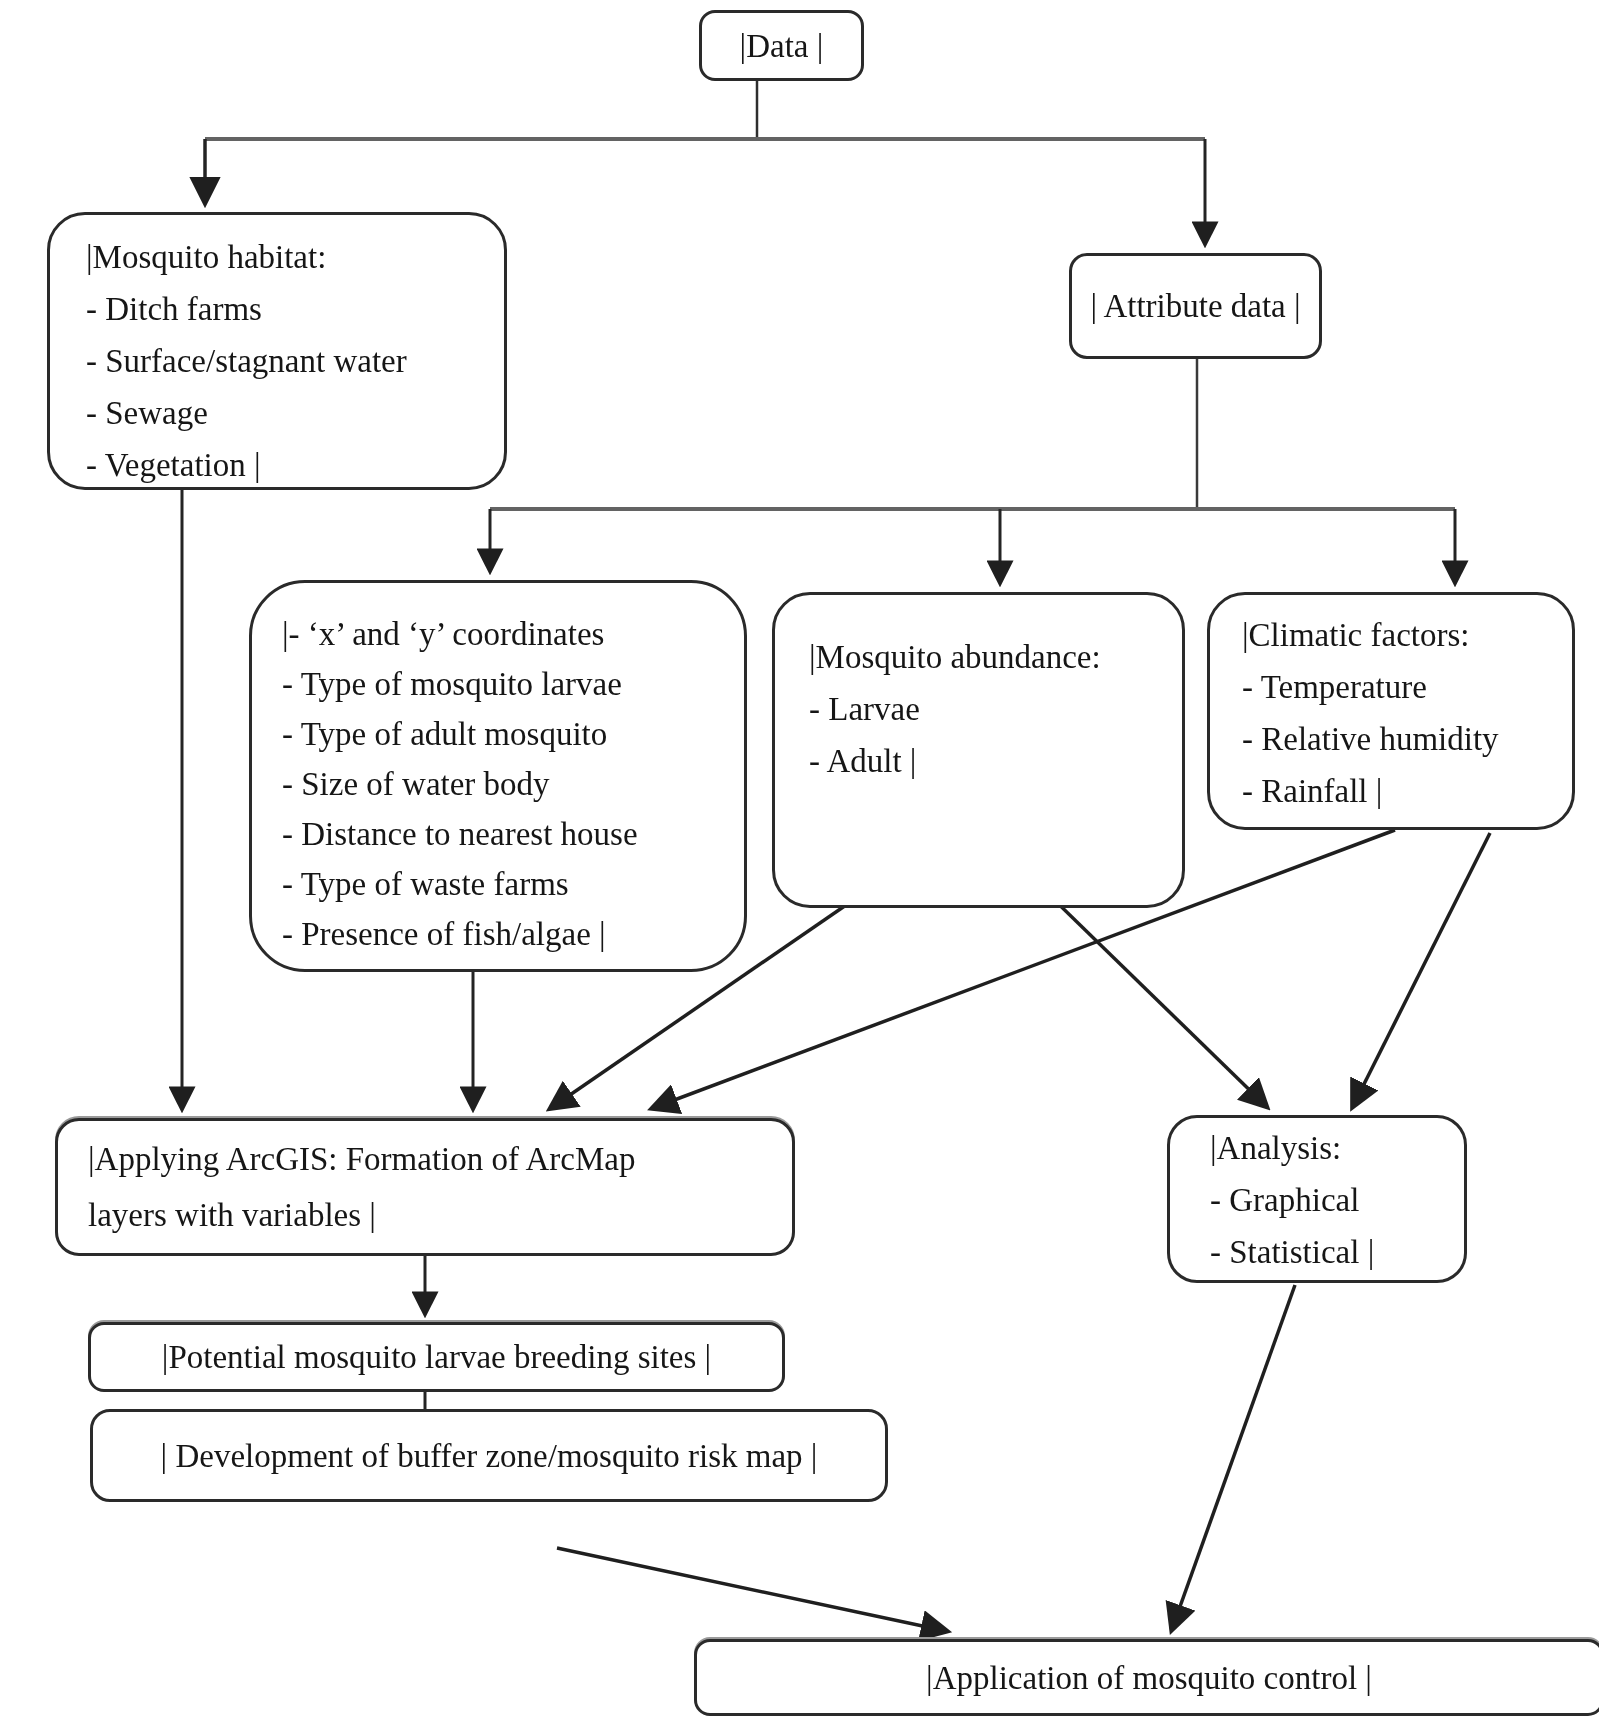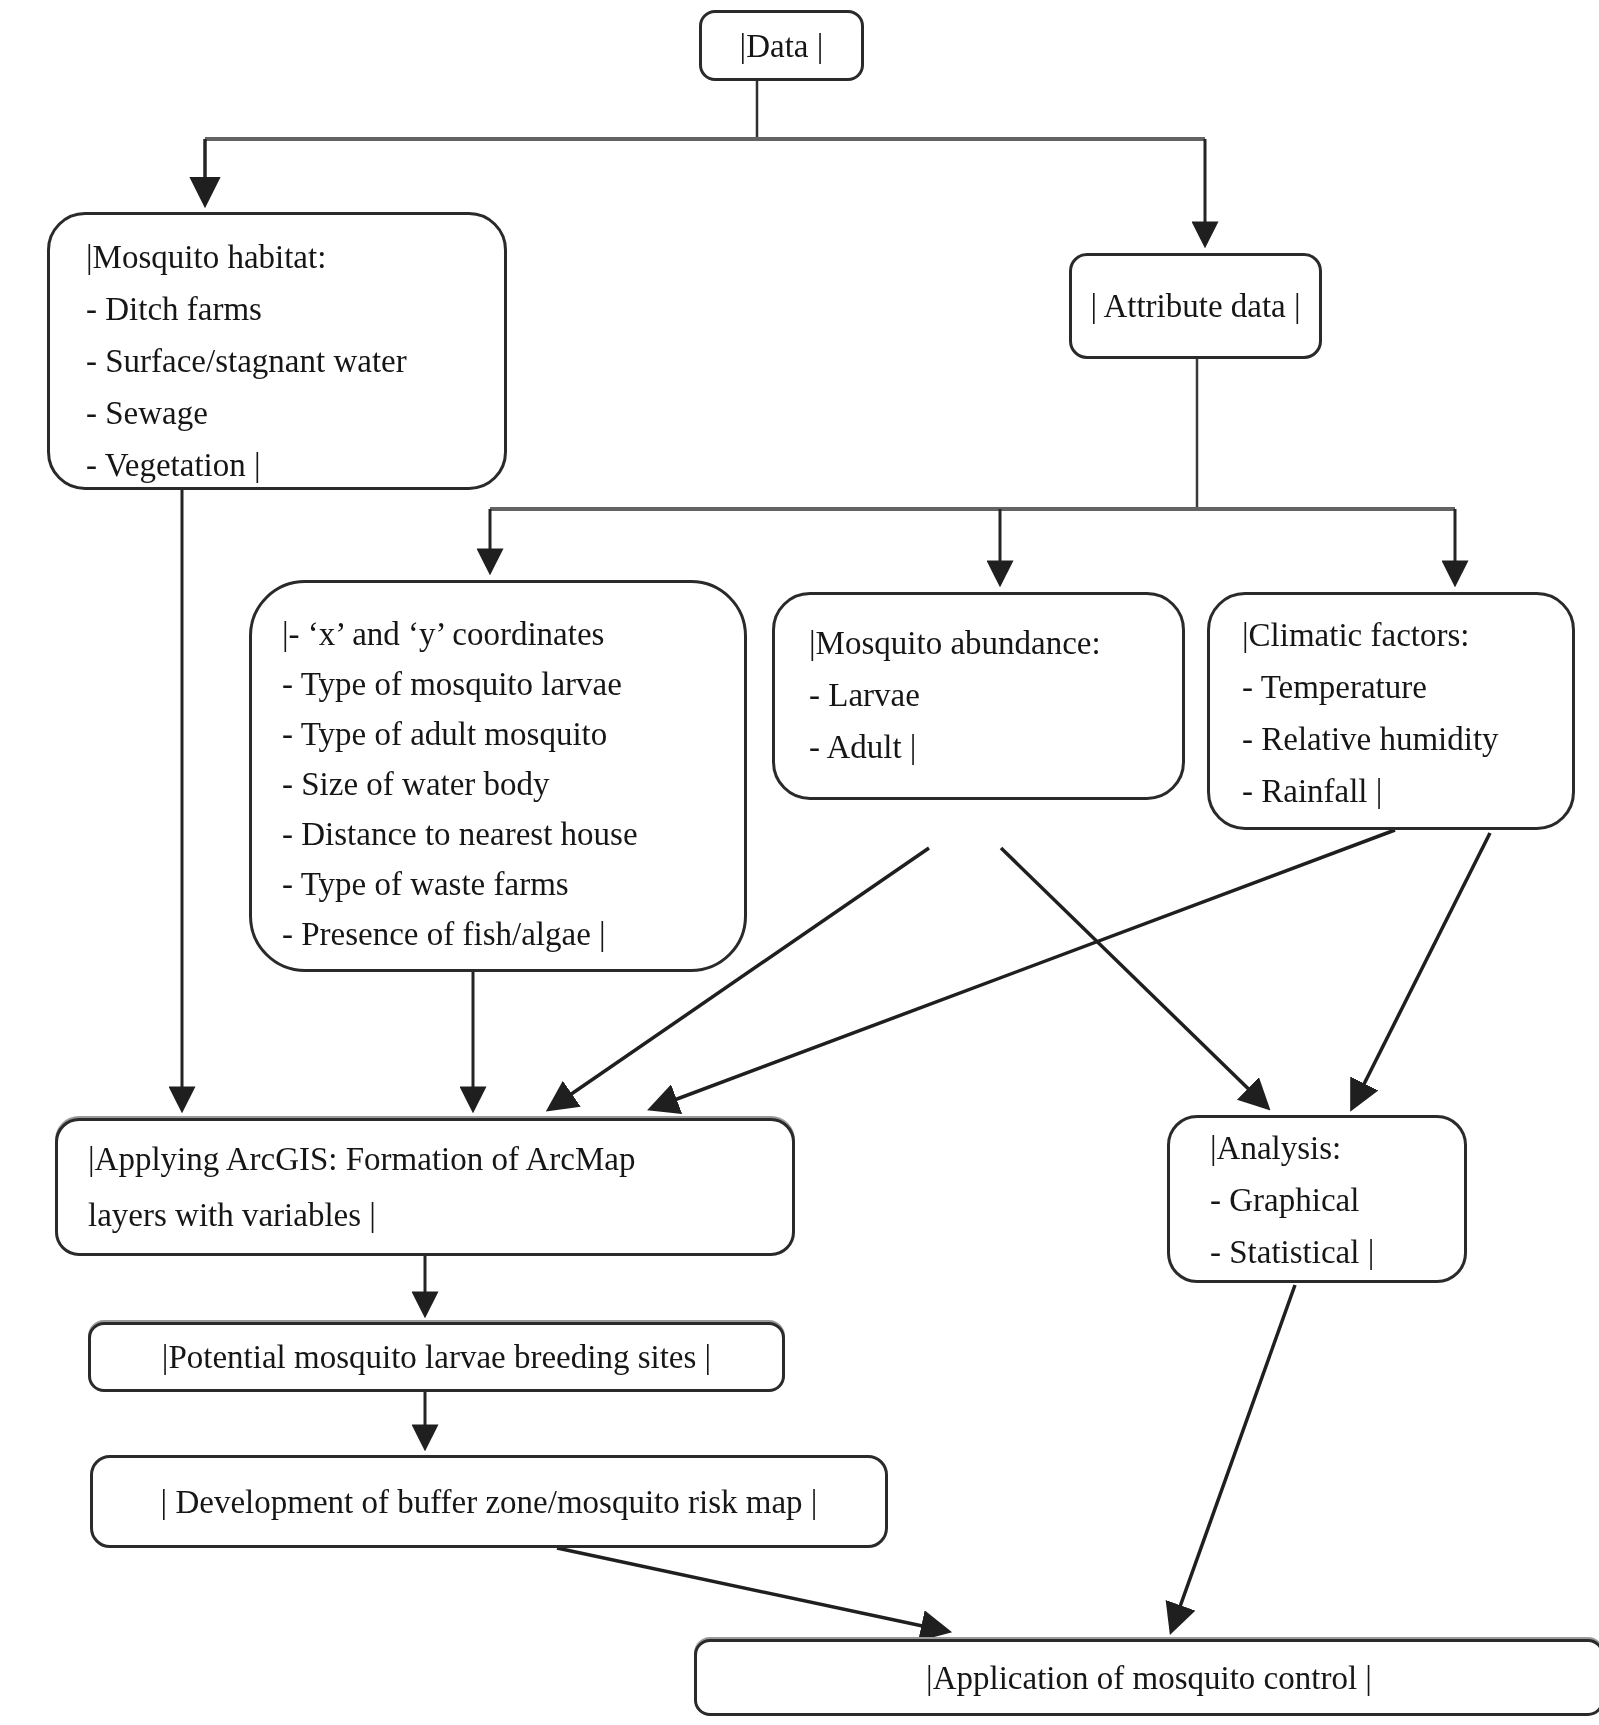--- a/index.html
+++ b/index.html
@@ -93,21 +93,21 @@
   <div class="node" style="left:249px; top:580px; width:498px; height:392px; border-radius:56px; padding:26px 0 0 30px; line-height:50px;">
     <div class="ln">|- ‘x’ and ‘y’ coordinates</div>
     <div class="ln">- Type of mosquito larvae</div>
     <div class="ln">- Type of adult mosquito</div>
     <div class="ln">- Size of water body</div>
     <div class="ln">- Distance to nearest house</div>
     <div class="ln">- Type of waste farms</div>
     <div class="ln">- Presence of fish/algae |</div>
   </div>
 
-  <div class="node" style="left:772px; top:592px; width:413px; height:208px; border-radius:38px; padding:22px 0 0 34px;">
+  <div class="node" style="left:772px; top:592px; width:413px; height:316px; border-radius:38px; padding:36px 0 0 34px;">
     <div class="ln">|Mosquito abundance:</div>
     <div class="ln">- Larvae</div>
     <div class="ln">- Adult |</div>
   </div>
 
   <div class="node" style="left:1207px; top:592px; width:368px; height:238px; border-radius:38px; padding:14px 15px 0 32px;">
     <div class="ln">|Climatic factors:</div>
     <div class="ln">- Temperature</div>
     <div class="ln">- Relative humidity</div>
     <div class="ln">- Rainfall |</div>
@@ -121,21 +121,21 @@
   <div class="node" style="left:1167px; top:1115px; width:300px; height:168px; border-radius:30px; padding:4px 0 0 40px;">
     <div class="ln">|Analysis:</div>
     <div class="ln">- Graphical</div>
     <div class="ln">- Statistical |</div>
   </div>
 
   <div class="node center shadowtop" style="left:64px; top:1322px; width:697px; height:70px; border-radius:16px;">
     <div class="ln">|Potential mosquito larvae breeding sites |</div>
   </div>
 
-  <div class="node center" style="left:66px; top:1455px; width:798px; height:93px; border-radius:20px;">
+  <div class="node center" style="left:66px; top:1409px; width:798px; height:93px; border-radius:20px;">
     <div class="ln">| Development of buffer zone/mosquito risk map |</div>
   </div>
 
   <div class="node center shadowtop" style="left:670px; top:1639px; width:910px; height:77px; border-radius:16px;">
     <div class="ln">|Application of mosquito control |</div>
   </div>
 
 </div>
 
 </body></html>

